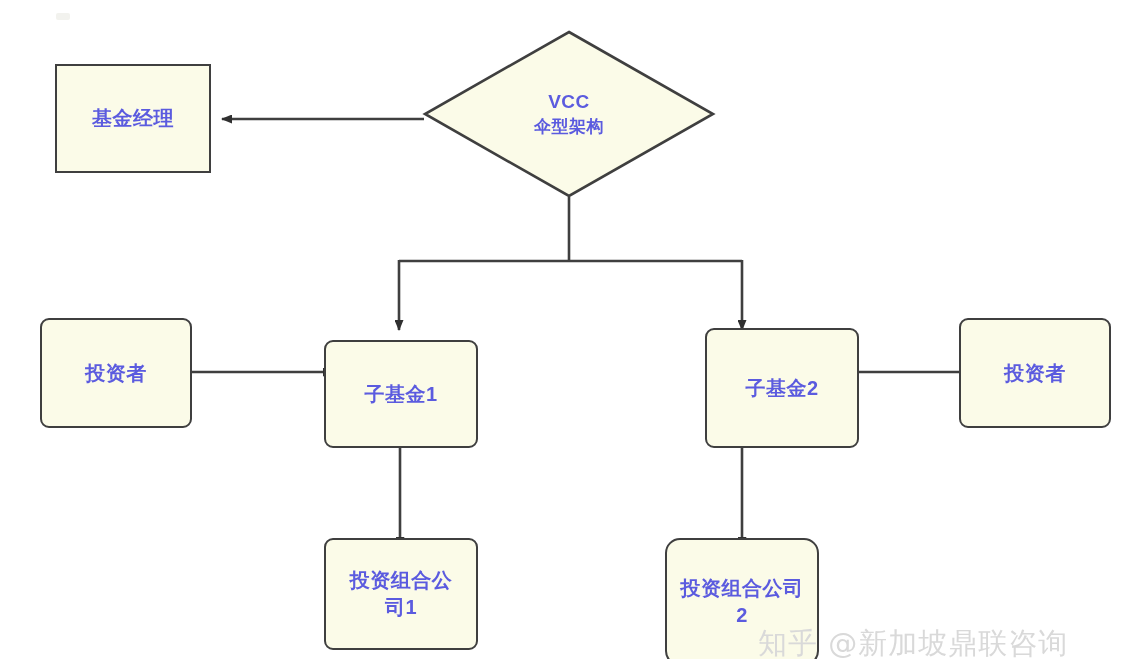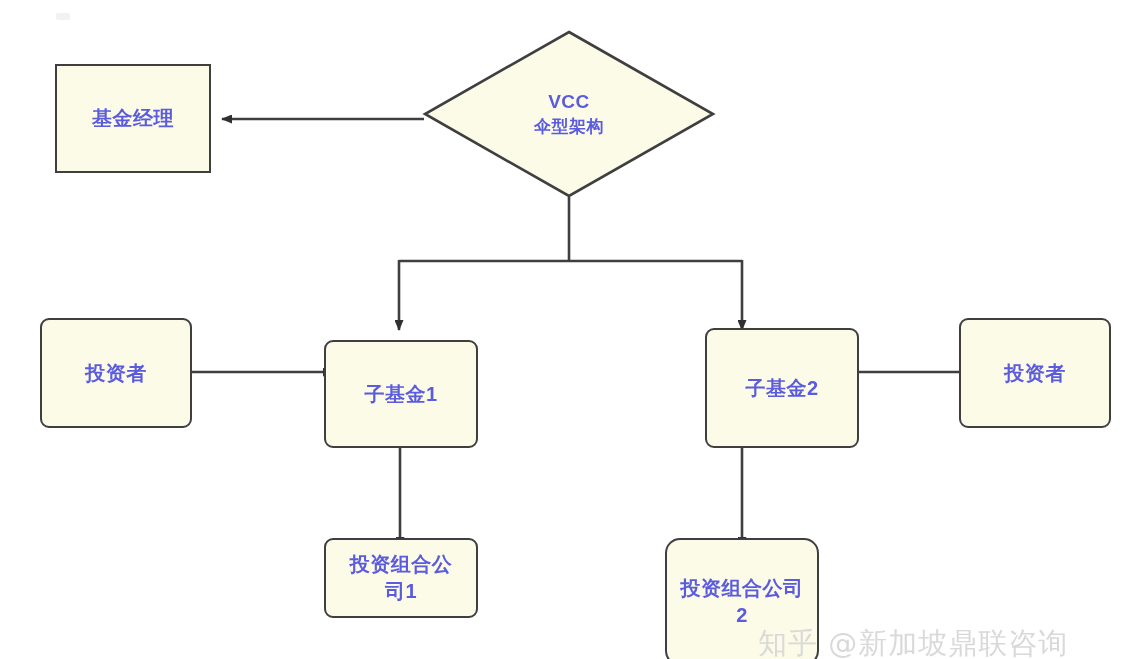--- a/index.html
+++ b/index.html
@@ -171,21 +171,21 @@
   </div>
 
   <div class="node rounded" style="left:665px; top:328px; width:154px; height:120px;margin-left:40px;">
     <span class="node-label">子基金2</span>
   </div>
 
   <div class="node rounded" style="left:959px; top:318px; width:152px; height:110px;">
     <span class="node-label">投资者</span>
   </div>
 
-  <div class="node rounded" style="left:324px; top:538px; width:154px; height:80px; padding:0 18px;justify-content:flex-end;">
+  <div class="node rounded" style="left:324px; top:538px; width:154px; height:112px; padding:0 18px;justify-content:flex-end;">
     <span class="node-label">投资组合公司1</span>
   </div>
 
   <div class="node rounded" style="left:665px; top:538px; width:154px; height:128px; padding:0 10px;border-radius:15px;">
     <span class="node-label">投资组合公司2</span>
   </div>
 
   <div class="watermark" style="left:758px; top:586px;margin-top:38px;">
     <span>知乎 @新加坡鼎联咨询</span>
   </div>

